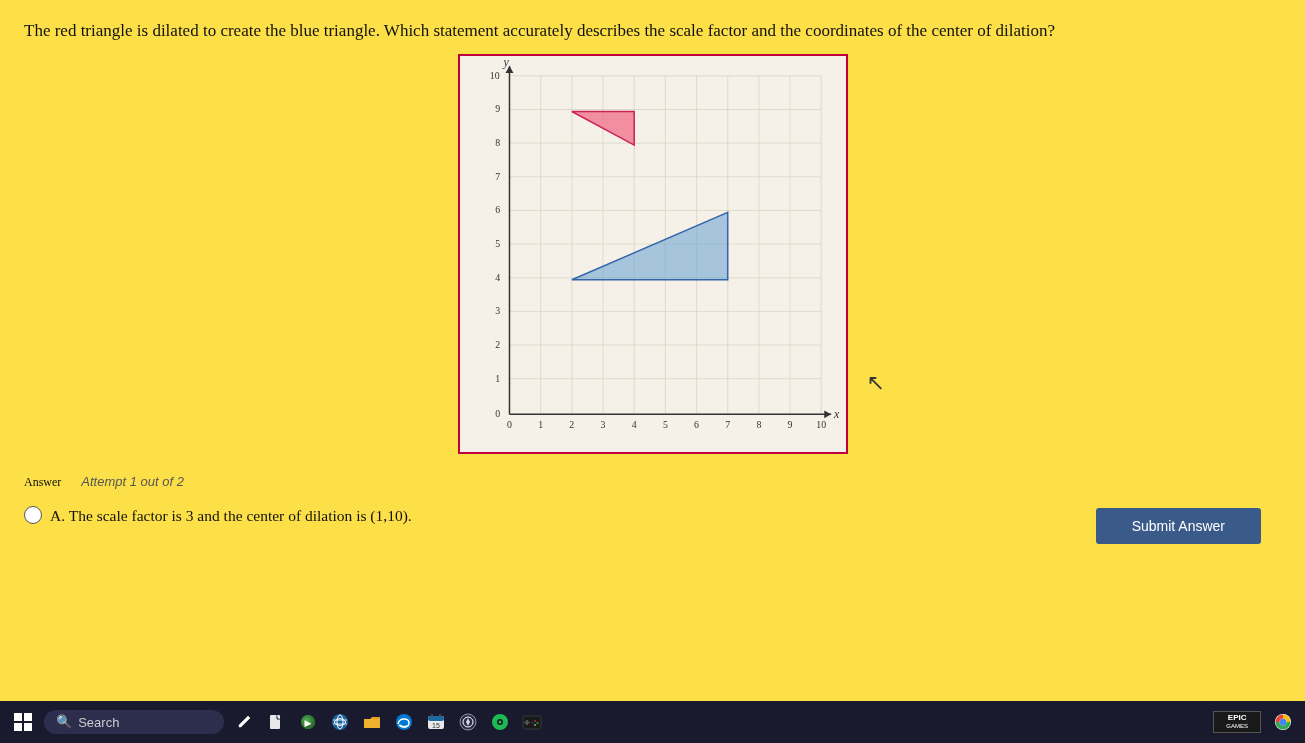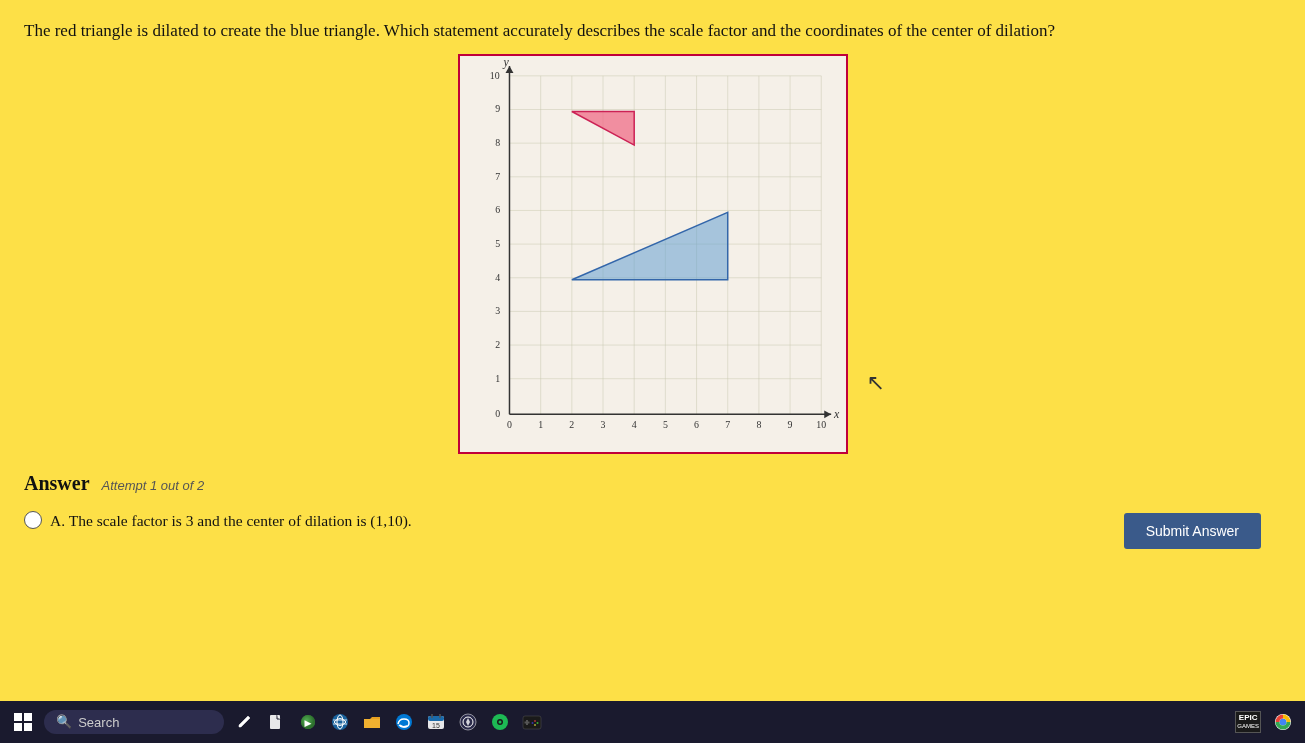--- a/index.html
+++ b/index.html
@@ -48,30 +48,30 @@
       position: absolute;
       top: 0; left: 0;
       width: 100%; height: 100%;
     }
 
     .answer-section {
       margin-top: 18px;
     }
 
     .answer-label {
-      font-size: 20px;
+      font-size: 12px;
       color: #111;
-      font-weight: bold;
+      font-weight: normal;
       display: inline;
     }
 
     .attempt-text {
       font-size: 13px;
       color: #555;
-      margin-left: 8px;
+      margin-left: 16px;
       font-style: italic;
       font-family: Arial, sans-serif;
     }
 
     .answer-options {
       display: flex;
       flex-direction: row;
       gap: 16px;
       margin-top: 14px;
       align-items: flex-start;
@@ -96,21 +96,21 @@
       background: white;
       margin-top: 2px;
       flex-shrink: 0;
       cursor: pointer;
     }
 
     .submit-btn {
       background: #3a5a8a;
       color: white;
       border: none;
-      padding: 10px 22px;
+      padding: 10px 36px;
       font-size: 14px;
       cursor: pointer;
       border-radius: 3px;
       font-family: Arial, sans-serif;
       margin-top: 4px;
       white-space: nowrap;
     }
 
     
     .taskbar {
@@ -191,21 +191,21 @@
       align-items: center;
       gap: 8px;
       margin-left: auto;
     }
 
     .epic-badge {
       background: #1a1a1a;
       color: white;
       font-size: 9px;
       font-family: Arial, sans-serif;
-      padding: 2px 1px;
+      padding: 2px 12px;
       border: 1px solid #555;
       display: flex;
       flex-direction: column;
       align-items: center;
       line-height: 1.1;
     }
 
     .cursor-arrow {
       position: absolute;
       right: 420px;

